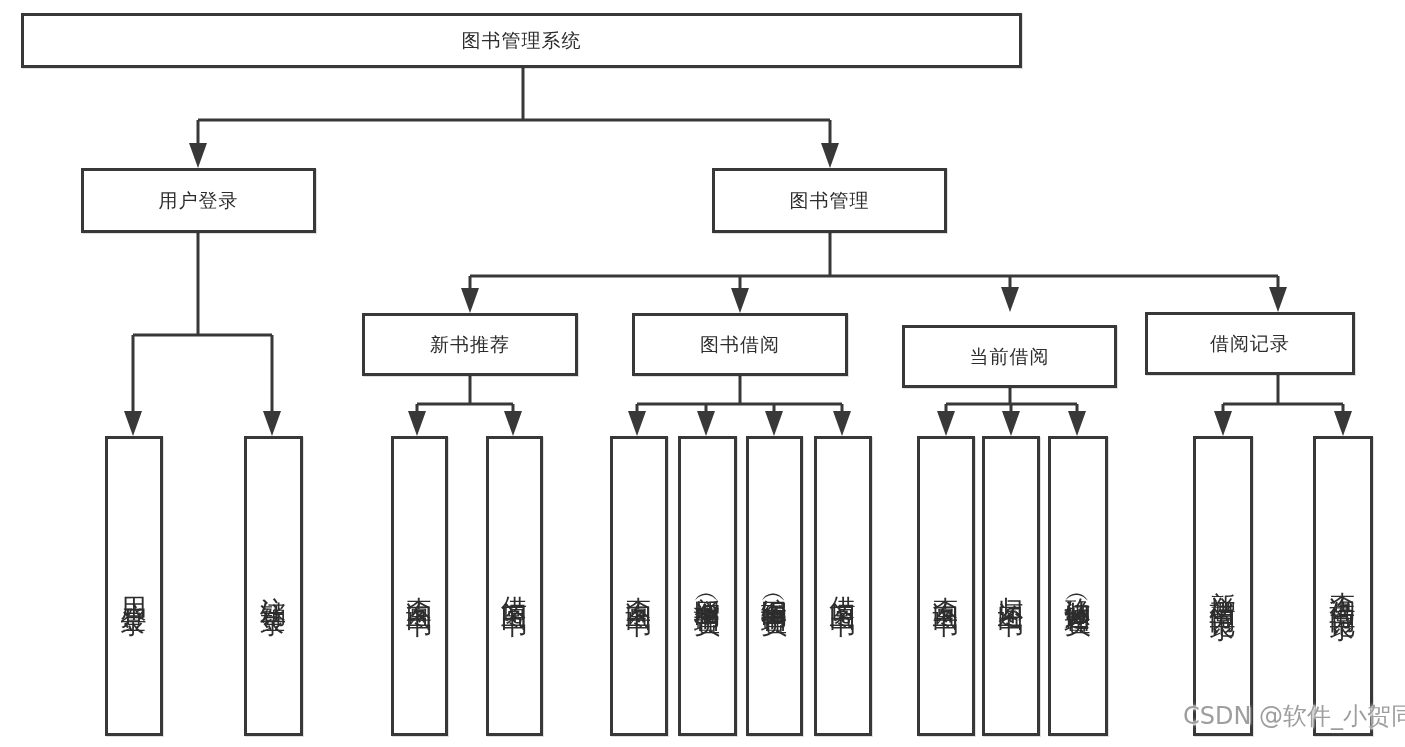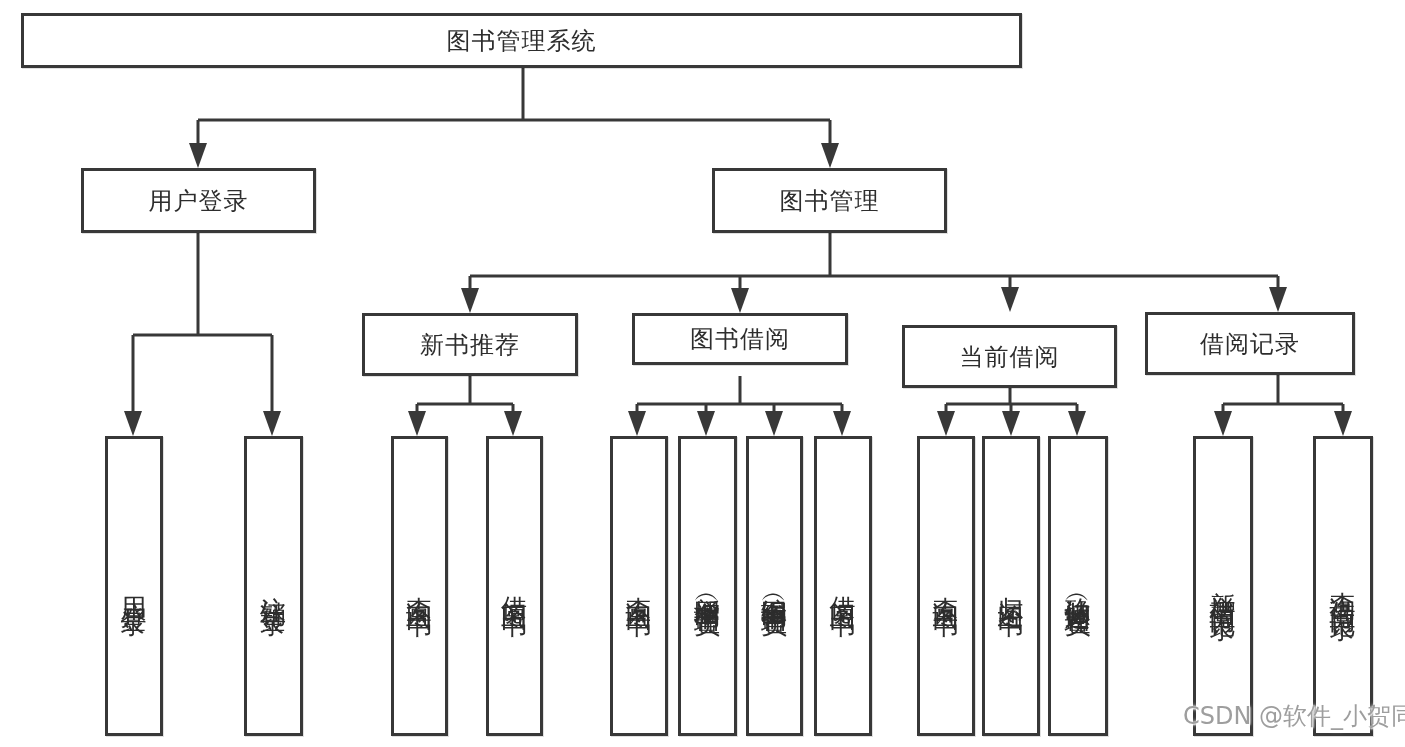--- a/index.html
+++ b/index.html
@@ -26,21 +26,21 @@
     box-sizing: border-box;
     border: 3px solid #383838;
     background: #ffffff;
     display: flex;
     align-items: center;
     justify-content: center;
     color: #2d2d2d;
     box-shadow: 1px 1px 0 rgba(0,0,0,0.12);
   }
   .node.h .label {
-    font-size: 24px;
+    font-size: 19px;
     letter-spacing: 1px;
     white-space: nowrap;
   }
   .node.v .label {
     writing-mode: vertical-lr;
     text-orientation: mixed;
     font-size: 26px;
     letter-spacing: 5px;
     line-height: 1;
     white-space: nowrap;
@@ -112,21 +112,21 @@
   <div class="node h" style="left:81px; top:168px; width:235px; height:65px;">
     <span class="label">用户登录</span>
   </div>
   <div class="node h" style="left:712px; top:168px; width:235px; height:65px;">
     <span class="label">图书管理</span>
   </div>
 
   <div class="node h" style="left:362px; top:313px; width:216px; height:63px;">
     <span class="label">新书推荐</span>
   </div>
-  <div class="node h" style="left:632px; top:313px; width:216px; height:52px;">
+  <div class="node h" style="left:632px; top:313px; width:216px; height:63px;">
     <span class="label">图书借阅</span>
   </div>
   <div class="node h" style="left:902px; top:312px; width:215px; height:63px;margin-top:13px;">
     <span class="label">当前借阅</span>
   </div>
   <div class="node h" style="left:1145px; top:312px; width:210px; height:63px;">
     <span class="label">借阅记录</span>
   </div>
 
   <div class="node v" style="left:105px; top:436px; width:58px; height:300px;">

